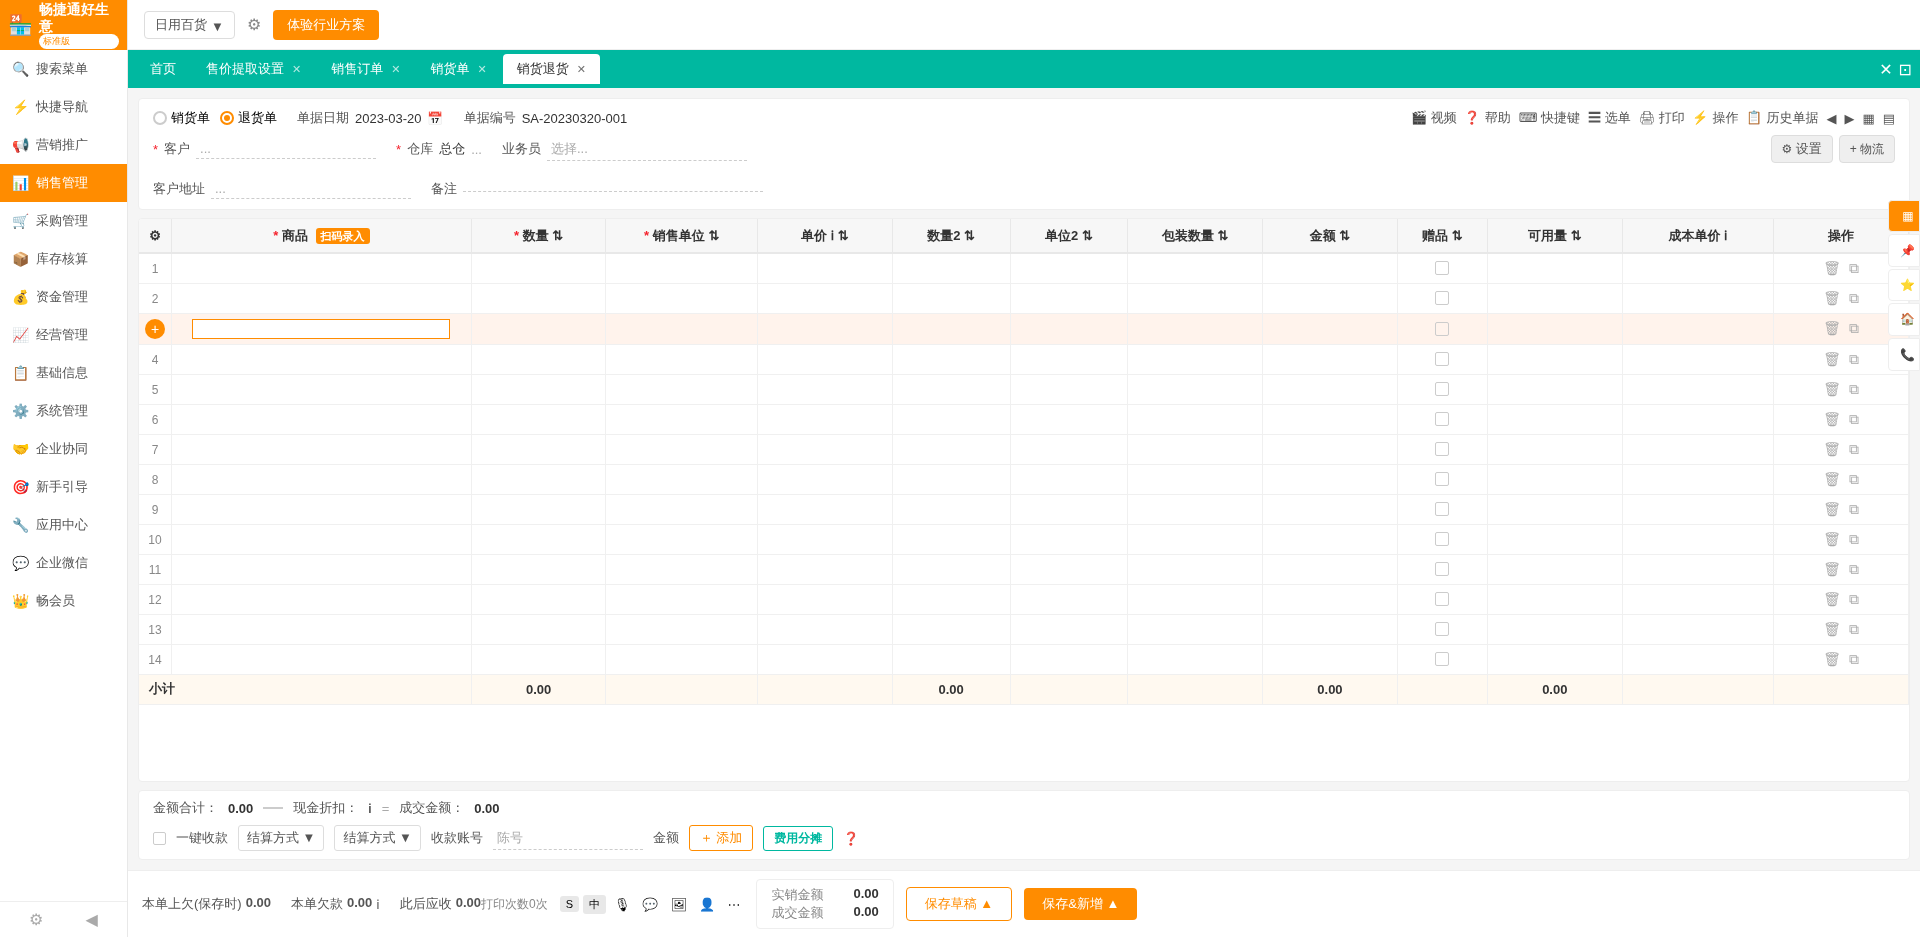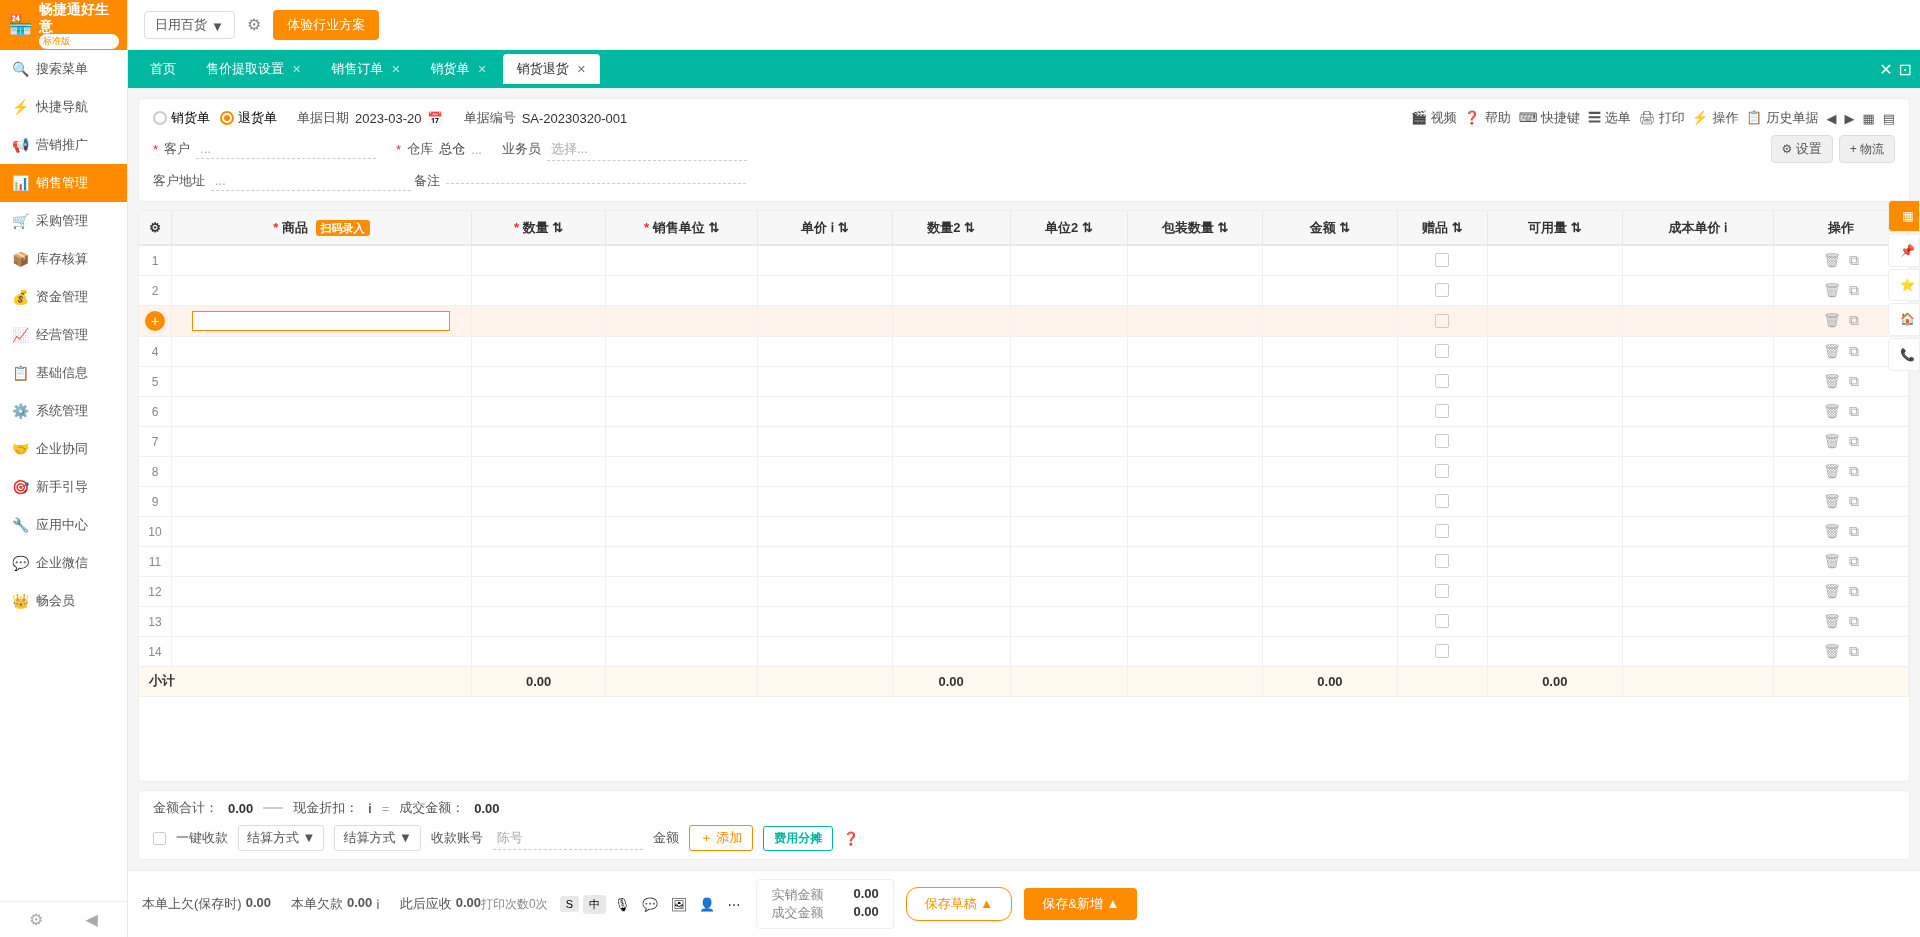--- a/index.html
+++ b/index.html
@@ -96,21 +96,21 @@
     
     .bottom-bar { background: #fff; border-top: 1px solid #eee; padding: 8px 14px; display: flex; align-items: center; justify-content: flex-start; }
     .bottom-info { display: flex; gap: 20px; color: #555; font-size: 12px; }
     .bottom-info-item { display: flex; gap: 4px; }
     .bottom-right { display: flex; align-items: center; gap: 12px; }
     .print-info { color: #888; font-size: 12px; }
     .summary-box { border: 1px solid #eee; padding: 6px 14px; border-radius: 4px; font-size: 12px; }
     .summary-row { display: flex; justify-content: space-between; gap: 30px; }
     .summary-label { color: #888; }
     .summary-value { color: #333; font-weight: bold; }
-    .save-draft-btn { background: #fff; border: 1px solid #ff8c00; color: #ff8c00; padding: 7px 18px; border-radius: 12px; cursor: pointer; font-size: 13px; }
+    .save-draft-btn { background: #fff; border: 1px solid #ff8c00; color: #ff8c00; padding: 7px 18px; border-radius: 4px; cursor: pointer; font-size: 13px; }
     .save-new-btn { background: #ff8c00; color: #fff; border: none; padding: 7px 18px; border-radius: 4px; cursor: pointer; font-size: 13px; }
 
     
     .right-float { position: fixed; right: 0; top: 200px; display: flex; flex-direction: column; gap: 2px; z-index: 10; }
     .right-float-btn { width: 32px; background: #fff; border: 1px solid #eee; padding: 8px 4px; text-align: center; cursor: pointer; color: #aaa; font-size: 12px; writing-mode: vertical-rl; border-radius: 4px 0 0 4px; }
     .right-float-active { background: #ff8c00; color: #fff; }
   </style>
 </head>
 <body>
 
@@ -281,21 +281,21 @@
         </div>
         <div class="form-input-field">
           <span class="form-label">业务员</span>
           <span class="dashed-input" style="min-width:200px;">选择...</span>
         </div>
         <div class="side-btns">
           <button class="side-btn">⚙ <span>设置</span></button>
           <button class="side-btn">+ 物流</button>
         </div>
       </div>
-      <div style="display:flex; gap:3px; margin-top:8px;">
+      <div style="display:flex; gap:20px; margin-top:16px;">
         <div class="form-input-field">
           <span class="form-label">客户地址</span>
           <span class="dashed-input" style="min-width:200px;">...</span>
         </div>
         <div class="form-input-field">
           <span class="form-label">备注</span>
           <span class="dashed-input" style="min-width:300px;"></span>
         </div>
       </div>
     </div>

